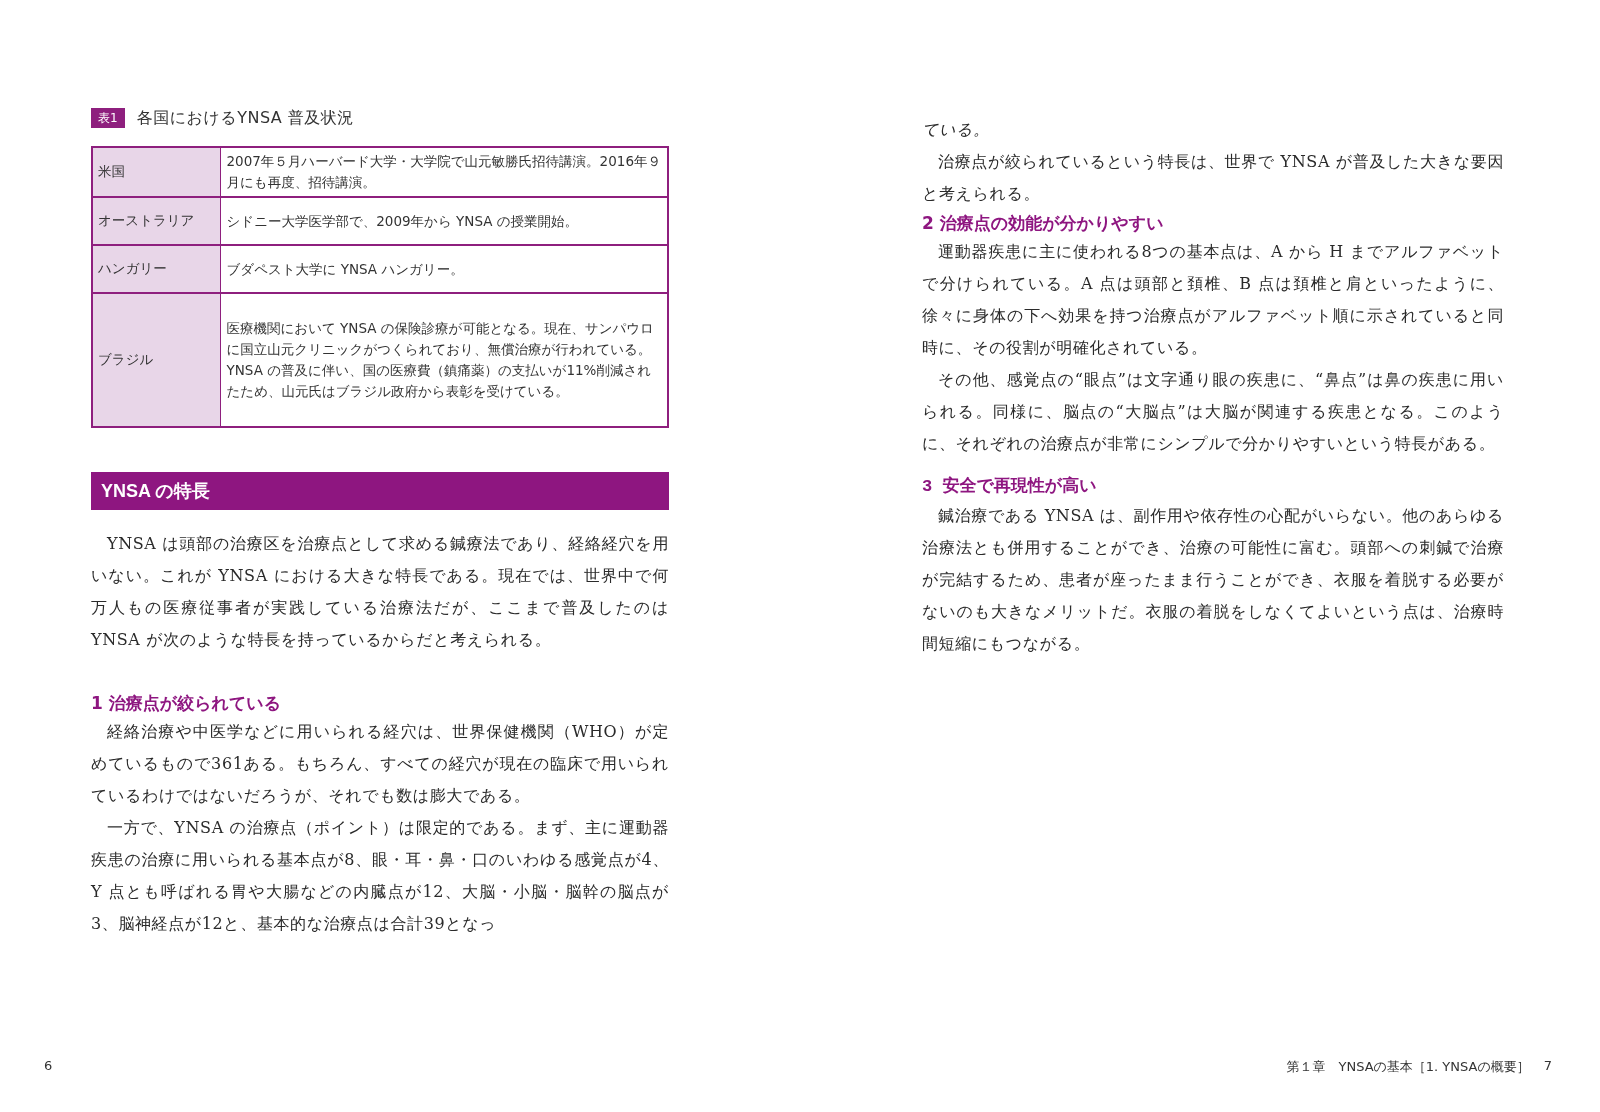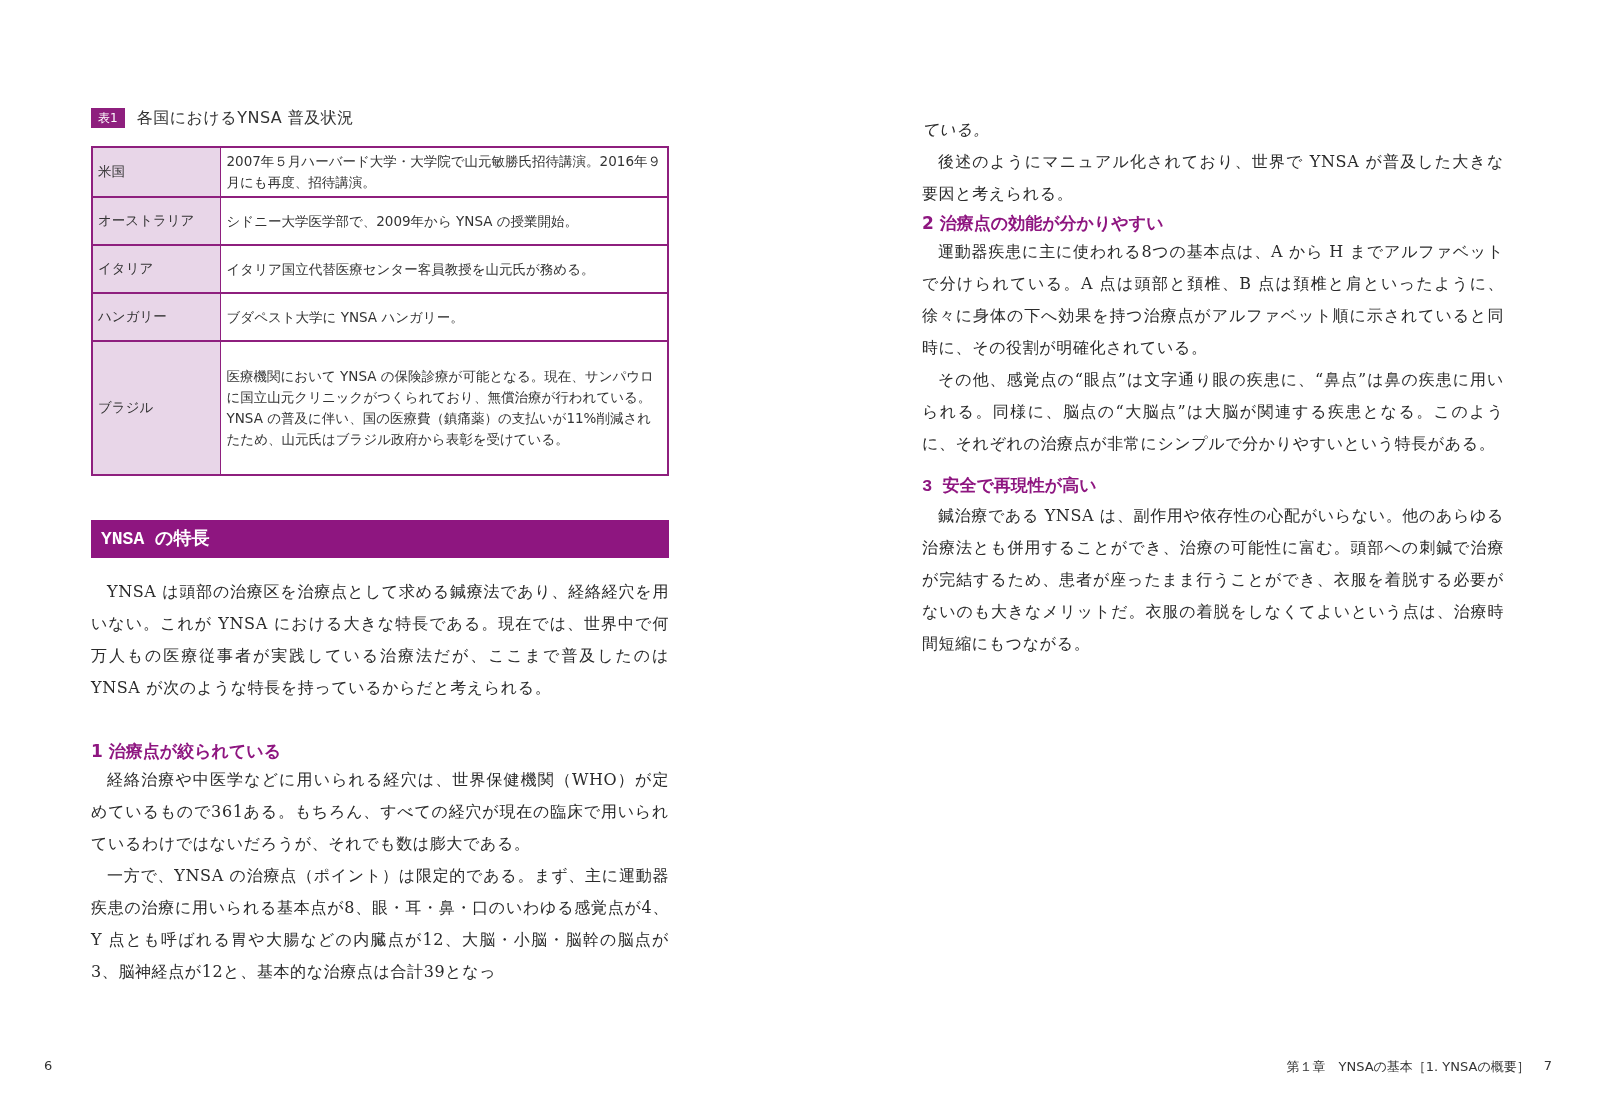--- a/index.html
+++ b/index.html
@@ -15,21 +15,21 @@
   .tbl-title { font-family: "DejaVu Sans", sans-serif; font-size: 16px; color: #333; letter-spacing: 0.5px; }
 
   table.spread { width: 578px; border-collapse: collapse; border: 2px solid #8e1f7e; font-family: "DejaVu Sans", sans-serif; font-size: 13.5px; color: #333; }
   table.spread td { border-bottom: 2px solid #8e1f7e; vertical-align: middle; }
   table.spread td.country { width: 128px; background: #e8d6e8; padding: 0 5px; border-right: 1px solid #8e1f7e; }
   table.spread td.desc { padding: 3px 6px; line-height: 21px; }
   table.spread tr.r1 td { height: 48px; }
   table.spread tr.r2 td, table.spread tr.r3 td, table.spread tr.r4 td { height: 48px; }
   table.spread tr.r5 td { height: 134px; }
 
-  .section-bar { margin-top: 44px; height: 38px; background: #8e1680; color: #fff; font-family: Liberation Mono, monospace; font-weight: bold; font-size: 18px; line-height: 38px; padding-left: 10px; }
+  .section-bar { margin-top: 44px; height: 38px; background: #8e1680; color: #fff; font-family: Liberation Sans, sans-serif; font-weight: bold; font-size: 18px; line-height: 38px; padding-left: 10px; }
 
   .body-text { font-size: 16px; line-height: 32px; color: #2a2a2a; text-align: justify; letter-spacing: 0.6px; }
   .body-text p { text-indent: 1em; }
   .body-text p.noindent { text-indent: 0; font-style: italic; }
 
   .intro { margin-top: 18px; }
 
   .sub-heading { font-family: "DejaVu Sans", sans-serif; font-weight: bold; font-size: 17px; color: #8e1680; line-height: 26px; }
   .left-h1 { margin-top: 34px; }
   .right-h2 { }
@@ -50,24 +50,20 @@
   <table class="spread">
     <tbody>
         <tr class="r1">
       <td class="country">米国</td>
       <td class="desc">2007年５月ハーバード大学・大学院で山元敏勝氏招待講演。2016年９月にも再度、招待講演。</td>
     </tr>
     <tr class="r2">
       <td class="country">オーストラリア</td>
       <td class="desc">シドニー大学医学部で、2009年から YNSA の授業開始。</td>
     </tr>
-    <tr class="r3">
-      <td class="country">イタリア</td>
-      <td class="desc">イタリア国立代替医療センター客員教授を山元氏が務める。</td>
-    </tr>
     <tr class="r4">
       <td class="country">ハンガリー</td>
       <td class="desc">ブダペスト大学に YNSA ハンガリー。</td>
     </tr>
     <tr class="r5">
       <td class="country">ブラジル</td>
       <td class="desc">医療機関において YNSA の保険診療が可能となる。現在、サンパウロに国立山元クリニックがつくられており、無償治療が行われている。YNSA の普及に伴い、国の医療費（鎮痛薬）の支払いが11%削減されたため、山元氏はブラジル政府から表彰を受けている。</td>
     </tr>
   </tbody>
     </table>
@@ -81,21 +77,21 @@
   <div class="sub-heading left-h1">1 治療点が絞られている</div>
   <div class="body-text">
     <p>経絡治療や中医学などに用いられる経穴は、世界保健機関（WHO）が定めているもので361ある。もちろん、すべての経穴が現在の臨床で用いられているわけではないだろうが、それでも数は膨大である。</p>
     <p>一方で、YNSA の治療点（ポイント）は限定的である。まず、主に運動器疾患の治療に用いられる基本点が8、眼・耳・鼻・口のいわゆる感覚点が4、Y 点とも呼ばれる胃や大腸などの内臓点が12、大脳・小脳・脳幹の脳点が3、脳神経点が12と、基本的な治療点は合計39となっ</p>
   </div>
 </div>
 
 <div class="page-right">
   <div class="body-text">
     <p class="noindent">ている。</p>
-    <p>後述のようにマニュアル化されており、世界で YNSA が普及した大きな要因と考えられる。</p>
+    <p>治療点が絞られているという特長は、世界で YNSA が普及した大きな要因と考えられる。</p>
   </div>
 
   <div class="sub-heading right-h2">2 治療点の効能が分かりやすい</div>
   <div class="body-text">
     <p>運動器疾患に主に使われる8つの基本点は、A から H までアルファベットで分けられている。A 点は頭部と頚椎、B 点は頚椎と肩といったように、徐々に身体の下へ効果を持つ治療点がアルファベット順に示されていると同時に、その役割が明確化されている。</p>
     <p>その他、感覚点の“眼点”は文字通り眼の疾患に、“鼻点”は鼻の疾患に用いられる。同様に、脳点の“大脳点”は大脳が関連する疾患となる。このように、それぞれの治療点が非常にシンプルで分かりやすいという特長がある。</p>
   </div>
 
   <div class="sub-heading right-h3">3 安全で再現性が高い</div>
   <div class="body-text">

